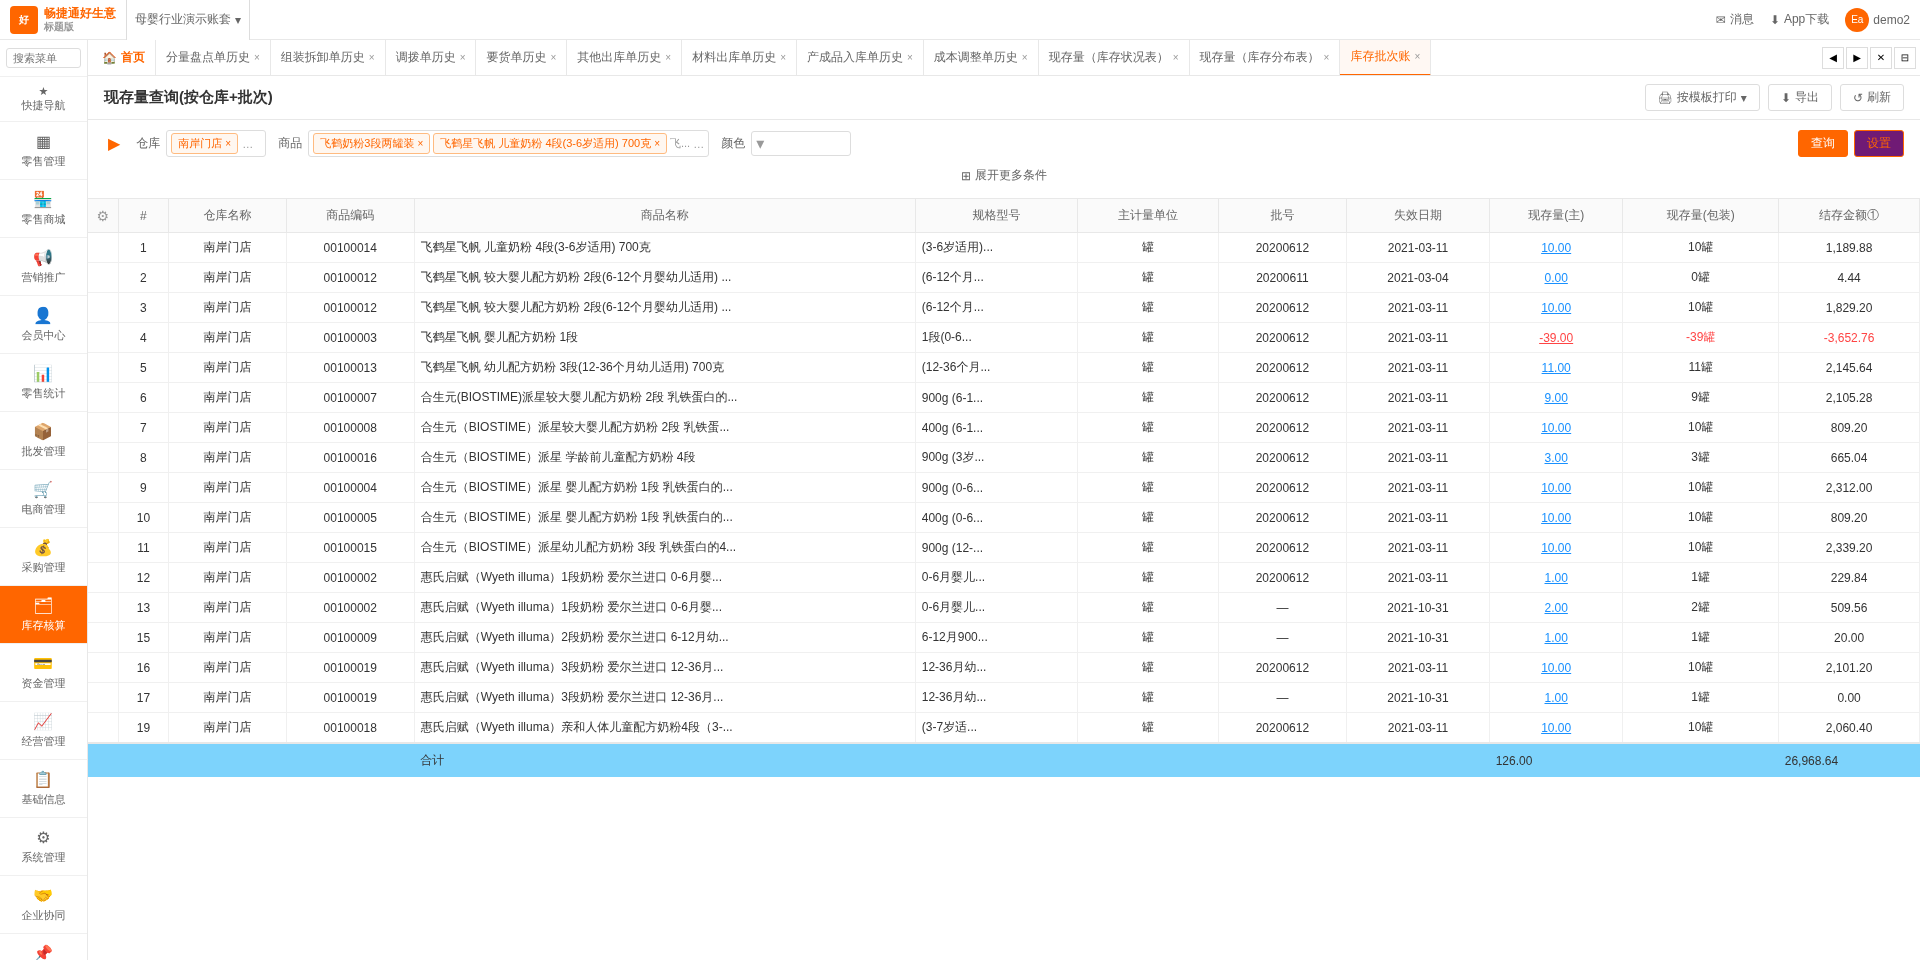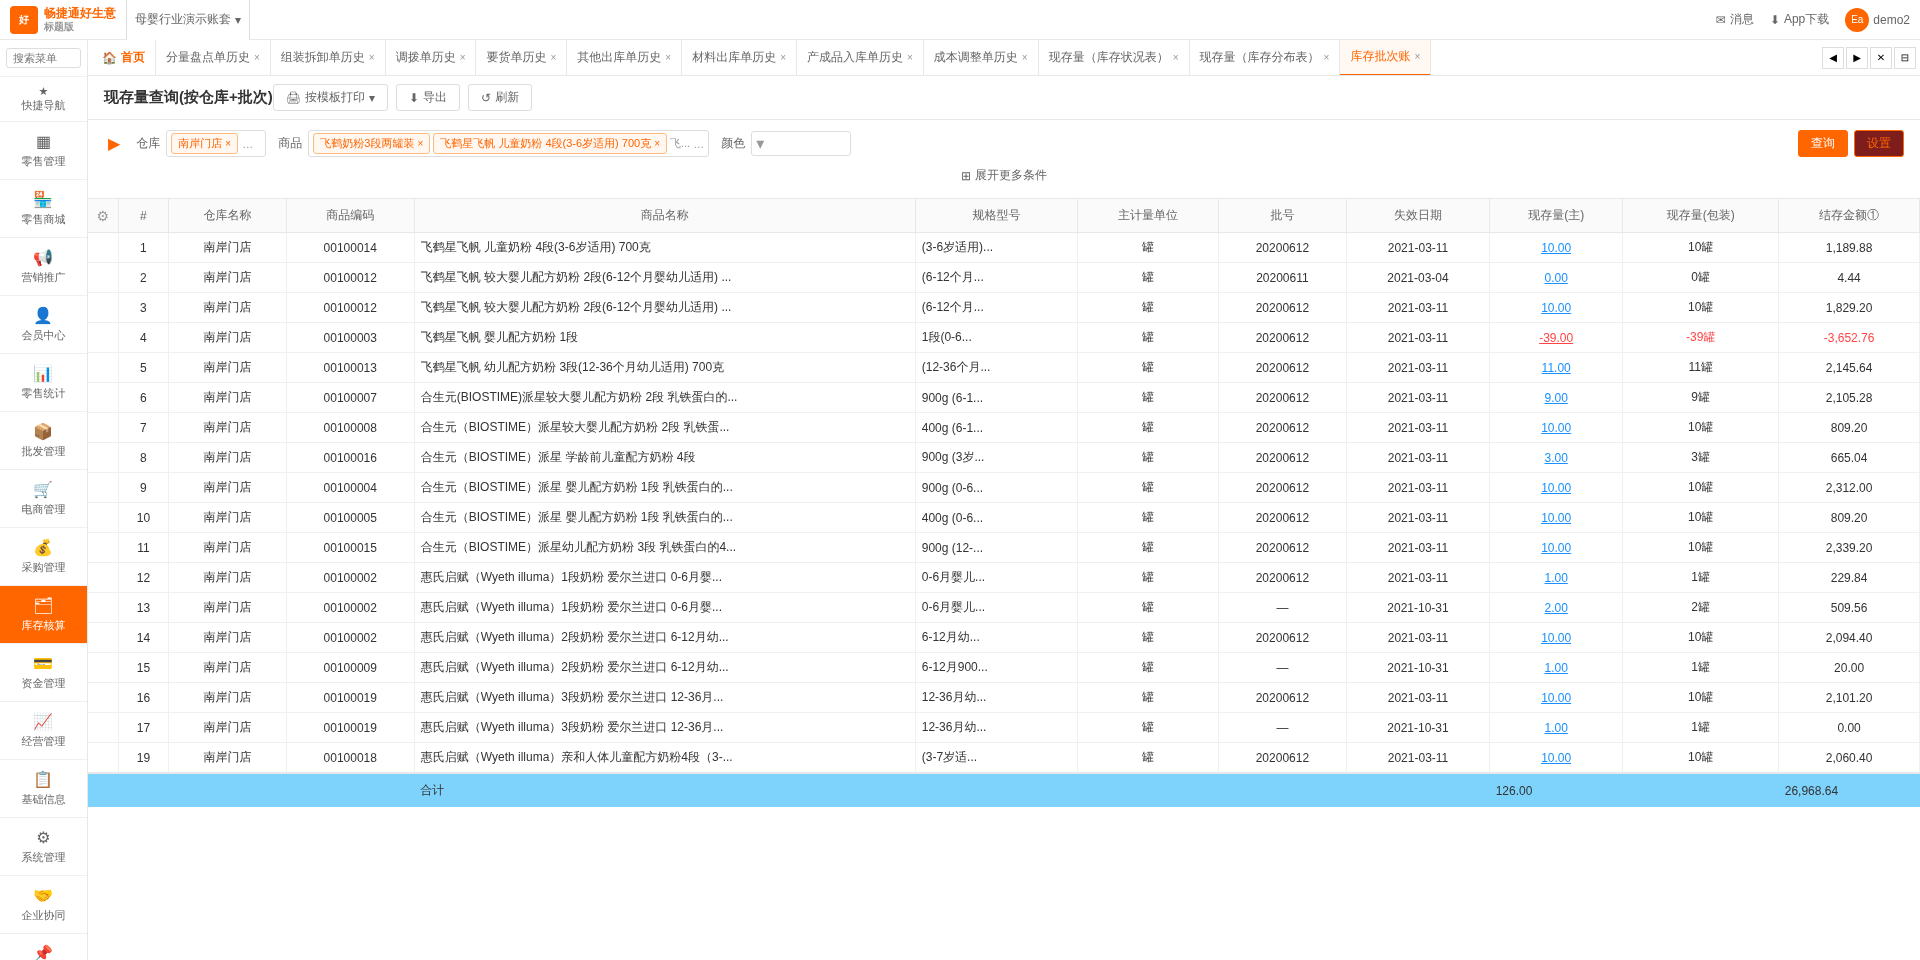--- a/index.html
+++ b/index.html
@@ -177,21 +177,21 @@
       justify-content: center;
     }
 
     
     .page-header {
       background: #fff;
       padding: 8px 16px;
       border-bottom: 1px solid #e8e8e8;
       display: flex;
       align-items: center;
-      justify-content: flex-start;
+      justify-content: space-between;
     }
     .page-title {
       font-size: 15px;
       font-weight: bold;
       color: #333;
     }
     .page-actions {
       display: flex;
       align-items: center;
       gap: 8px;
@@ -207,21 +207,21 @@
       display: flex;
       align-items: center;
       gap: 4px;
     }
     .btn-primary {
       background: #ff6600;
       color: white;
       border-color: #ff6600;
     }
     .btn-setting {
-      background: #7f1d1d;
+      background: #701a75;
       color: #ff6600;
       border-color: #ff6600;
     }
 
     
     .filter-area {
       background: #fff;
       padding: 10px 16px;
       border-bottom: 1px solid #e8e8e8;
     }
@@ -779,34 +779,20 @@
     <td>0-6月婴儿...</td>
     <td>罐</td>
     <td>—</td>
     <td>2021-10-31</td>
     <td class="td-link">2.00</td>
     <td>2罐</td>
     <td>509.56</td>
   </tr>
             <tr>
     <td></td>
-    <td>14</td>
-    <td>南岸门店</td>
-    <td>00100002</td>
-    <td style="text-align:left;max-width:260px;overflow:hidden;text-overflow:ellipsis;">惠氏启赋（Wyeth illuma）2段奶粉 爱尔兰进口 6-12月幼...</td>
-    <td>6-12月幼...</td>
-    <td>罐</td>
-    <td>20200612</td>
-    <td>2021-03-11</td>
-    <td class="td-link">10.00</td>
-    <td>10罐</td>
-    <td>2,094.40</td>
-  </tr>
-            <tr>
-    <td></td>
     <td>15</td>
     <td>南岸门店</td>
     <td>00100009</td>
     <td style="text-align:left;max-width:260px;overflow:hidden;text-overflow:ellipsis;">惠氏启赋（Wyeth illuma）2段奶粉 爱尔兰进口 6-12月幼...</td>
     <td>6-12月900...</td>
     <td>罐</td>
     <td>—</td>
     <td>2021-10-31</td>
     <td class="td-link">1.00</td>
     <td>1罐</td>

